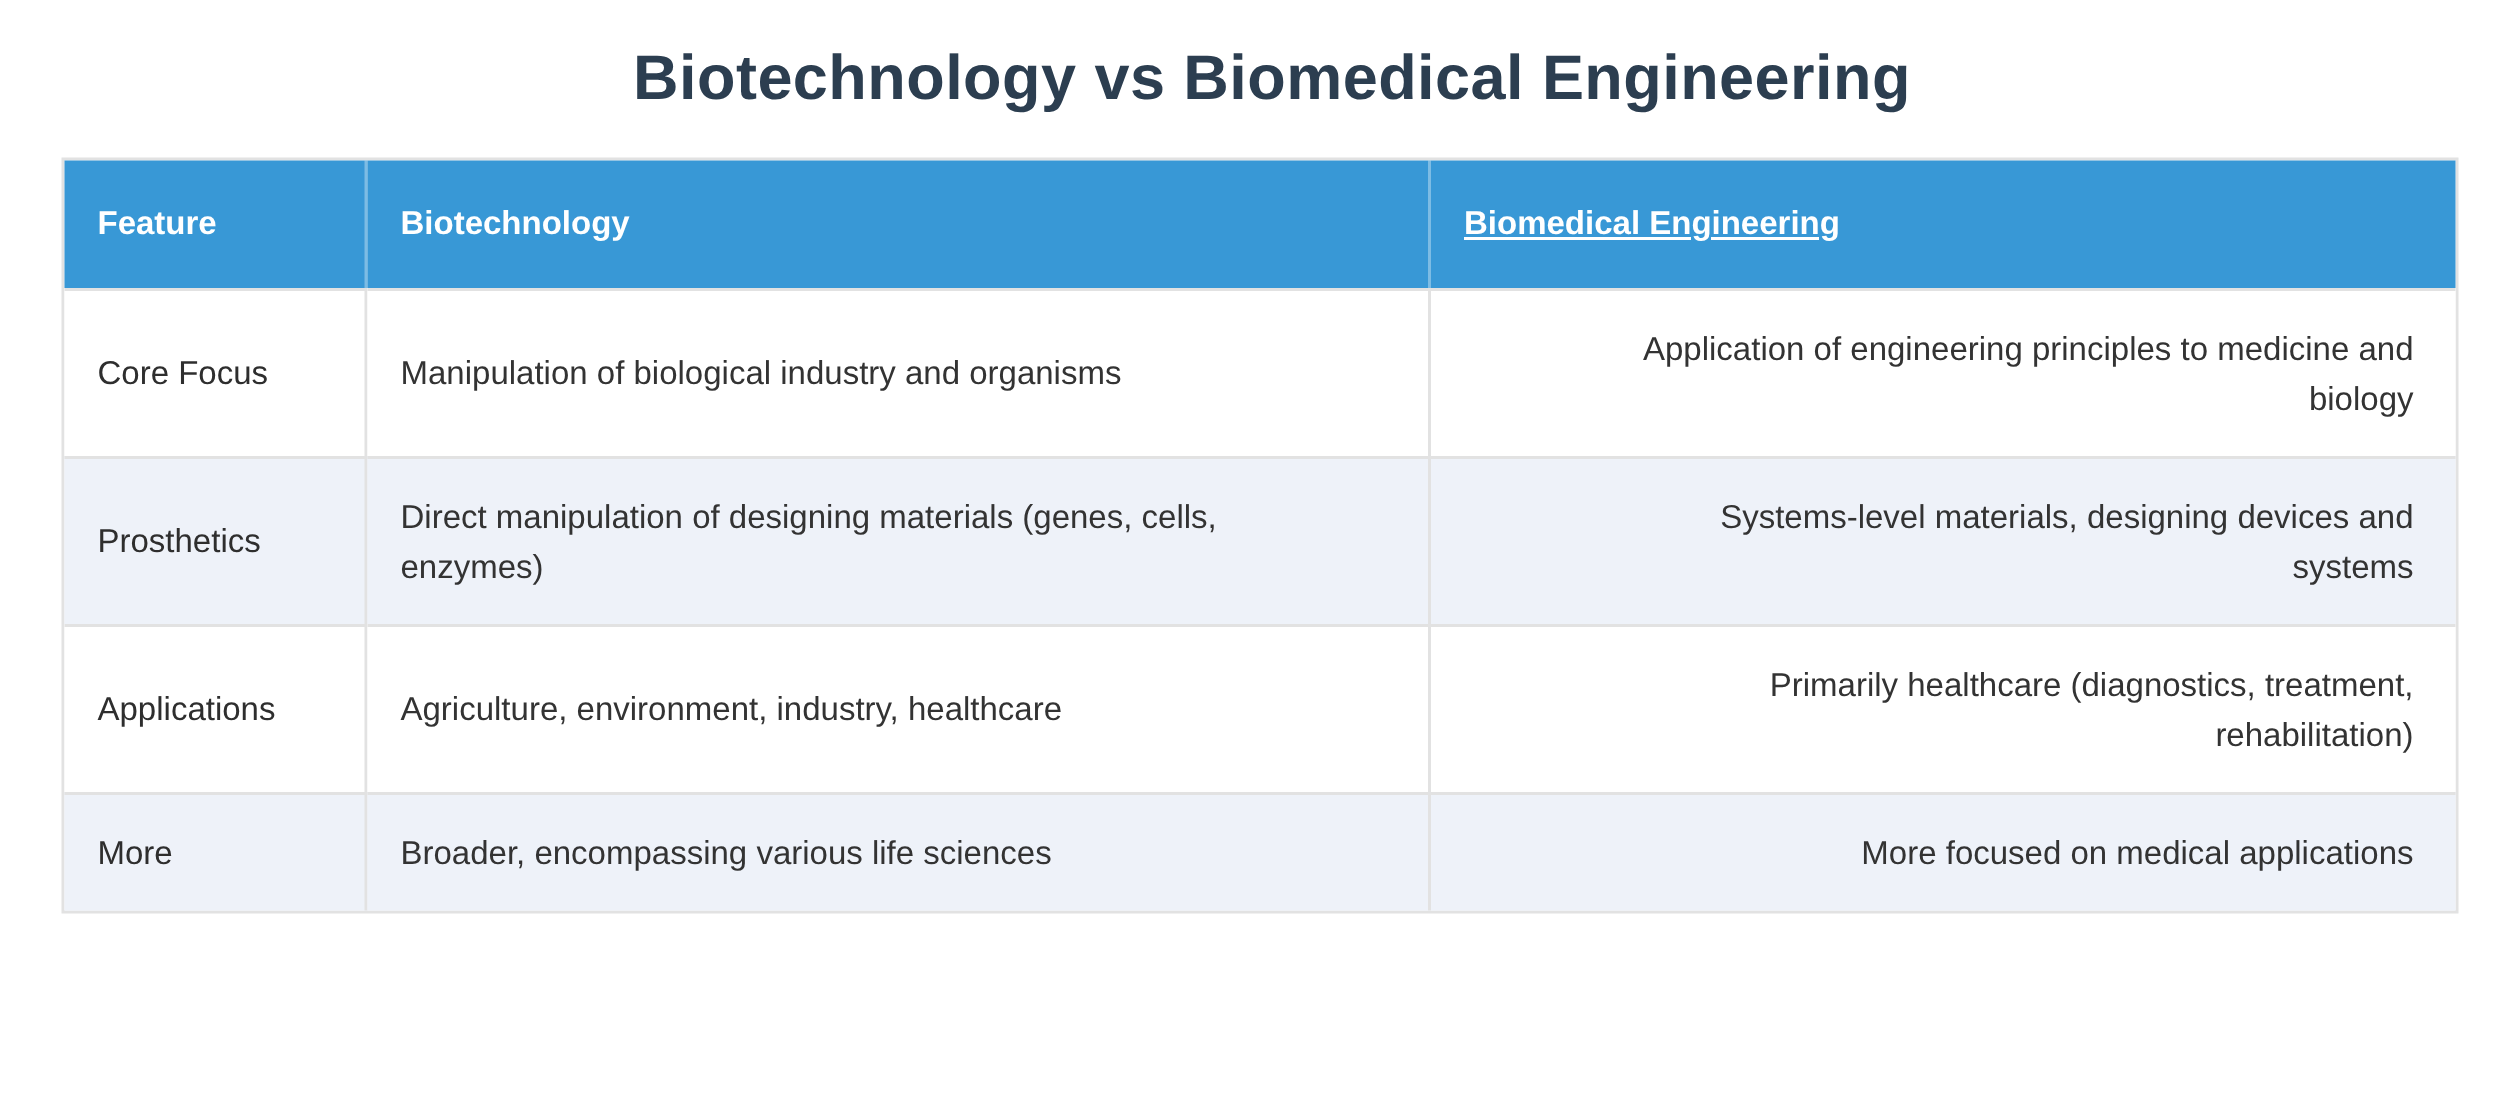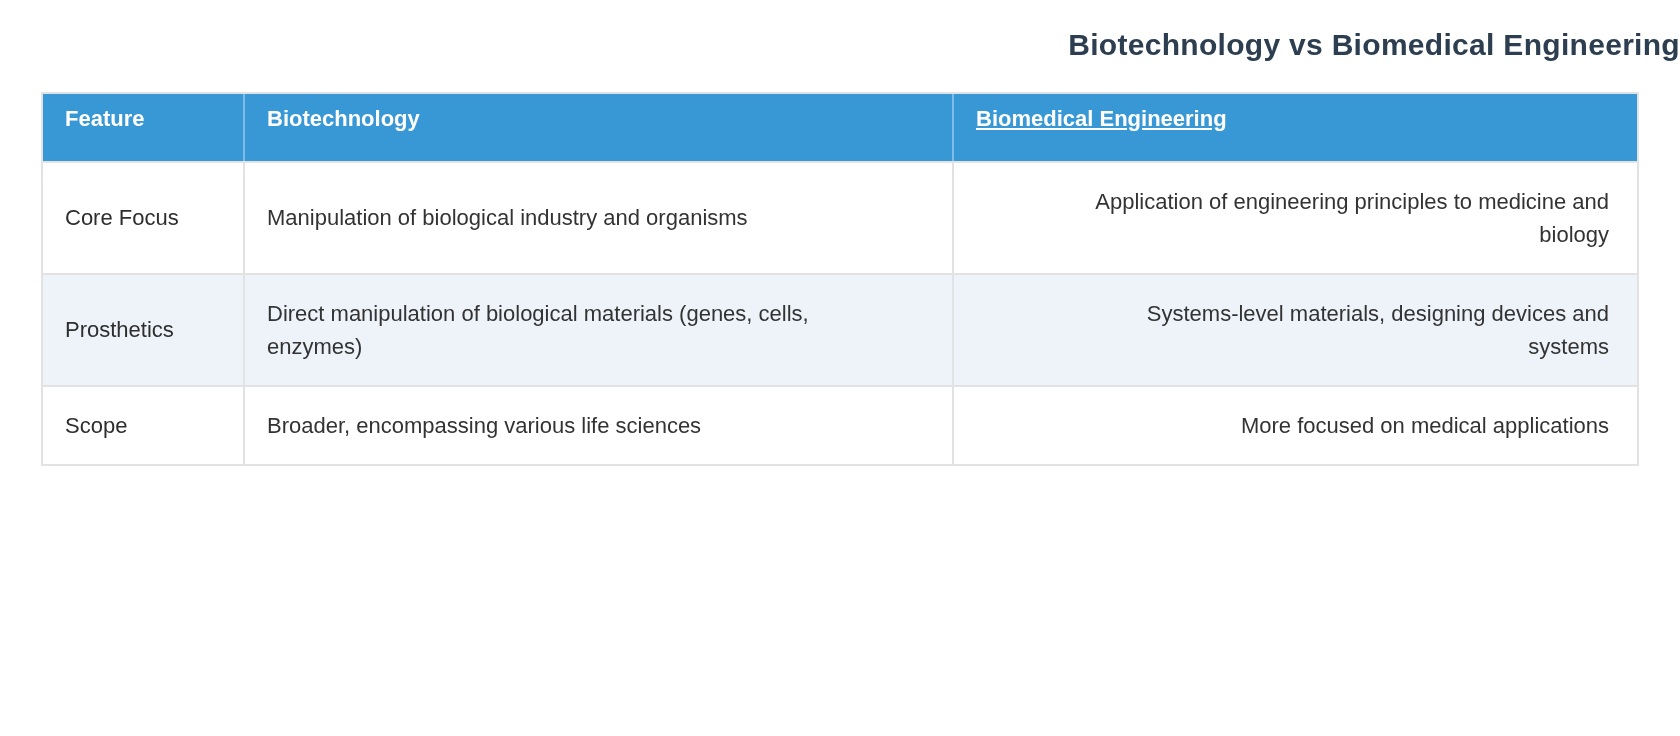--- a/index.html
+++ b/index.html
@@ -17,22 +17,22 @@
     margin: 0;
     padding: 0;
     width: 1680px;
     height: 736px;
     background: #ffffff;
     font-family: "Liberation Sans", sans-serif;
     overflow: hidden;
   }
   .page-title {
     margin: 28px 0 0 16px;
-    text-align: right;
-    font-size: 30px;
+    text-align: center;
+    font-size: 42px;
     line-height: 1.15;
     font-weight: 700;
     color: var(--title-color, #2c3e50);
     letter-spacing: 0.3px;
   }
   table.cmp {
     margin: 29px auto 0 auto;
     width: 1598px;
     table-layout: fixed;
     border-collapse: separate;
@@ -44,21 +44,21 @@
   col.c1 { width: 202px; }
   col.c2 { width: 709px; }
   col.c3 { width: 683px; }
   th {
     background: var(--header-bg, #3898d6);
     color: var(--header-text, #ffffff);
     text-align: left;
     font-weight: 700;
     font-size: 22px;
     line-height: 1.2;
-    padding: 12px 24px 29px 22px;
+    padding: 29px 24px 29px 22px;
     border-right: 2px solid rgba(255,255,255,0.35);
   }
   th:last-child { border-right: none; text-decoration: underline; }
   td {
     padding: 22px 28px 22px 22px;
     vertical-align: middle;
     line-height: 1.5;
     border-top: 2px solid var(--border, #e2e2e2);
     border-right: 2px solid var(--border, #e2e2e2);
     background: var(--row-bg, #ffffff);
@@ -91,24 +91,30 @@
   </thead>
   <tbody>
     <tr>
       <td class="feat">Core Focus</td>
       <td>Manipulation of biological industry and organisms</td>
       <td>Application of engineering principles to medicine and
 biology</td>
     </tr>
     <tr>
       <td class="feat">Prosthetics</td>
-      <td>Direct manipulation of biological materials (genes, cells,
+      <td>Direct manipulation of designing materials (genes, cells,
 enzymes)</td>
       <td>Systems-level materials, designing devices and
 systems</td>
     </tr>
     <tr>
-      <td class="feat">Scope</td>
+      <td class="feat">Applications</td>
+      <td>Agriculture, environment, industry, healthcare</td>
+      <td>Primarily healthcare (diagnostics, treatment,
+rehabilitation)</td>
+    </tr>
+    <tr>
+      <td class="feat">More</td>
       <td>Broader, encompassing various life sciences</td>
       <td>More focused on medical applications</td>
     </tr>
   </tbody>
 </table>
 
 </body></html>

